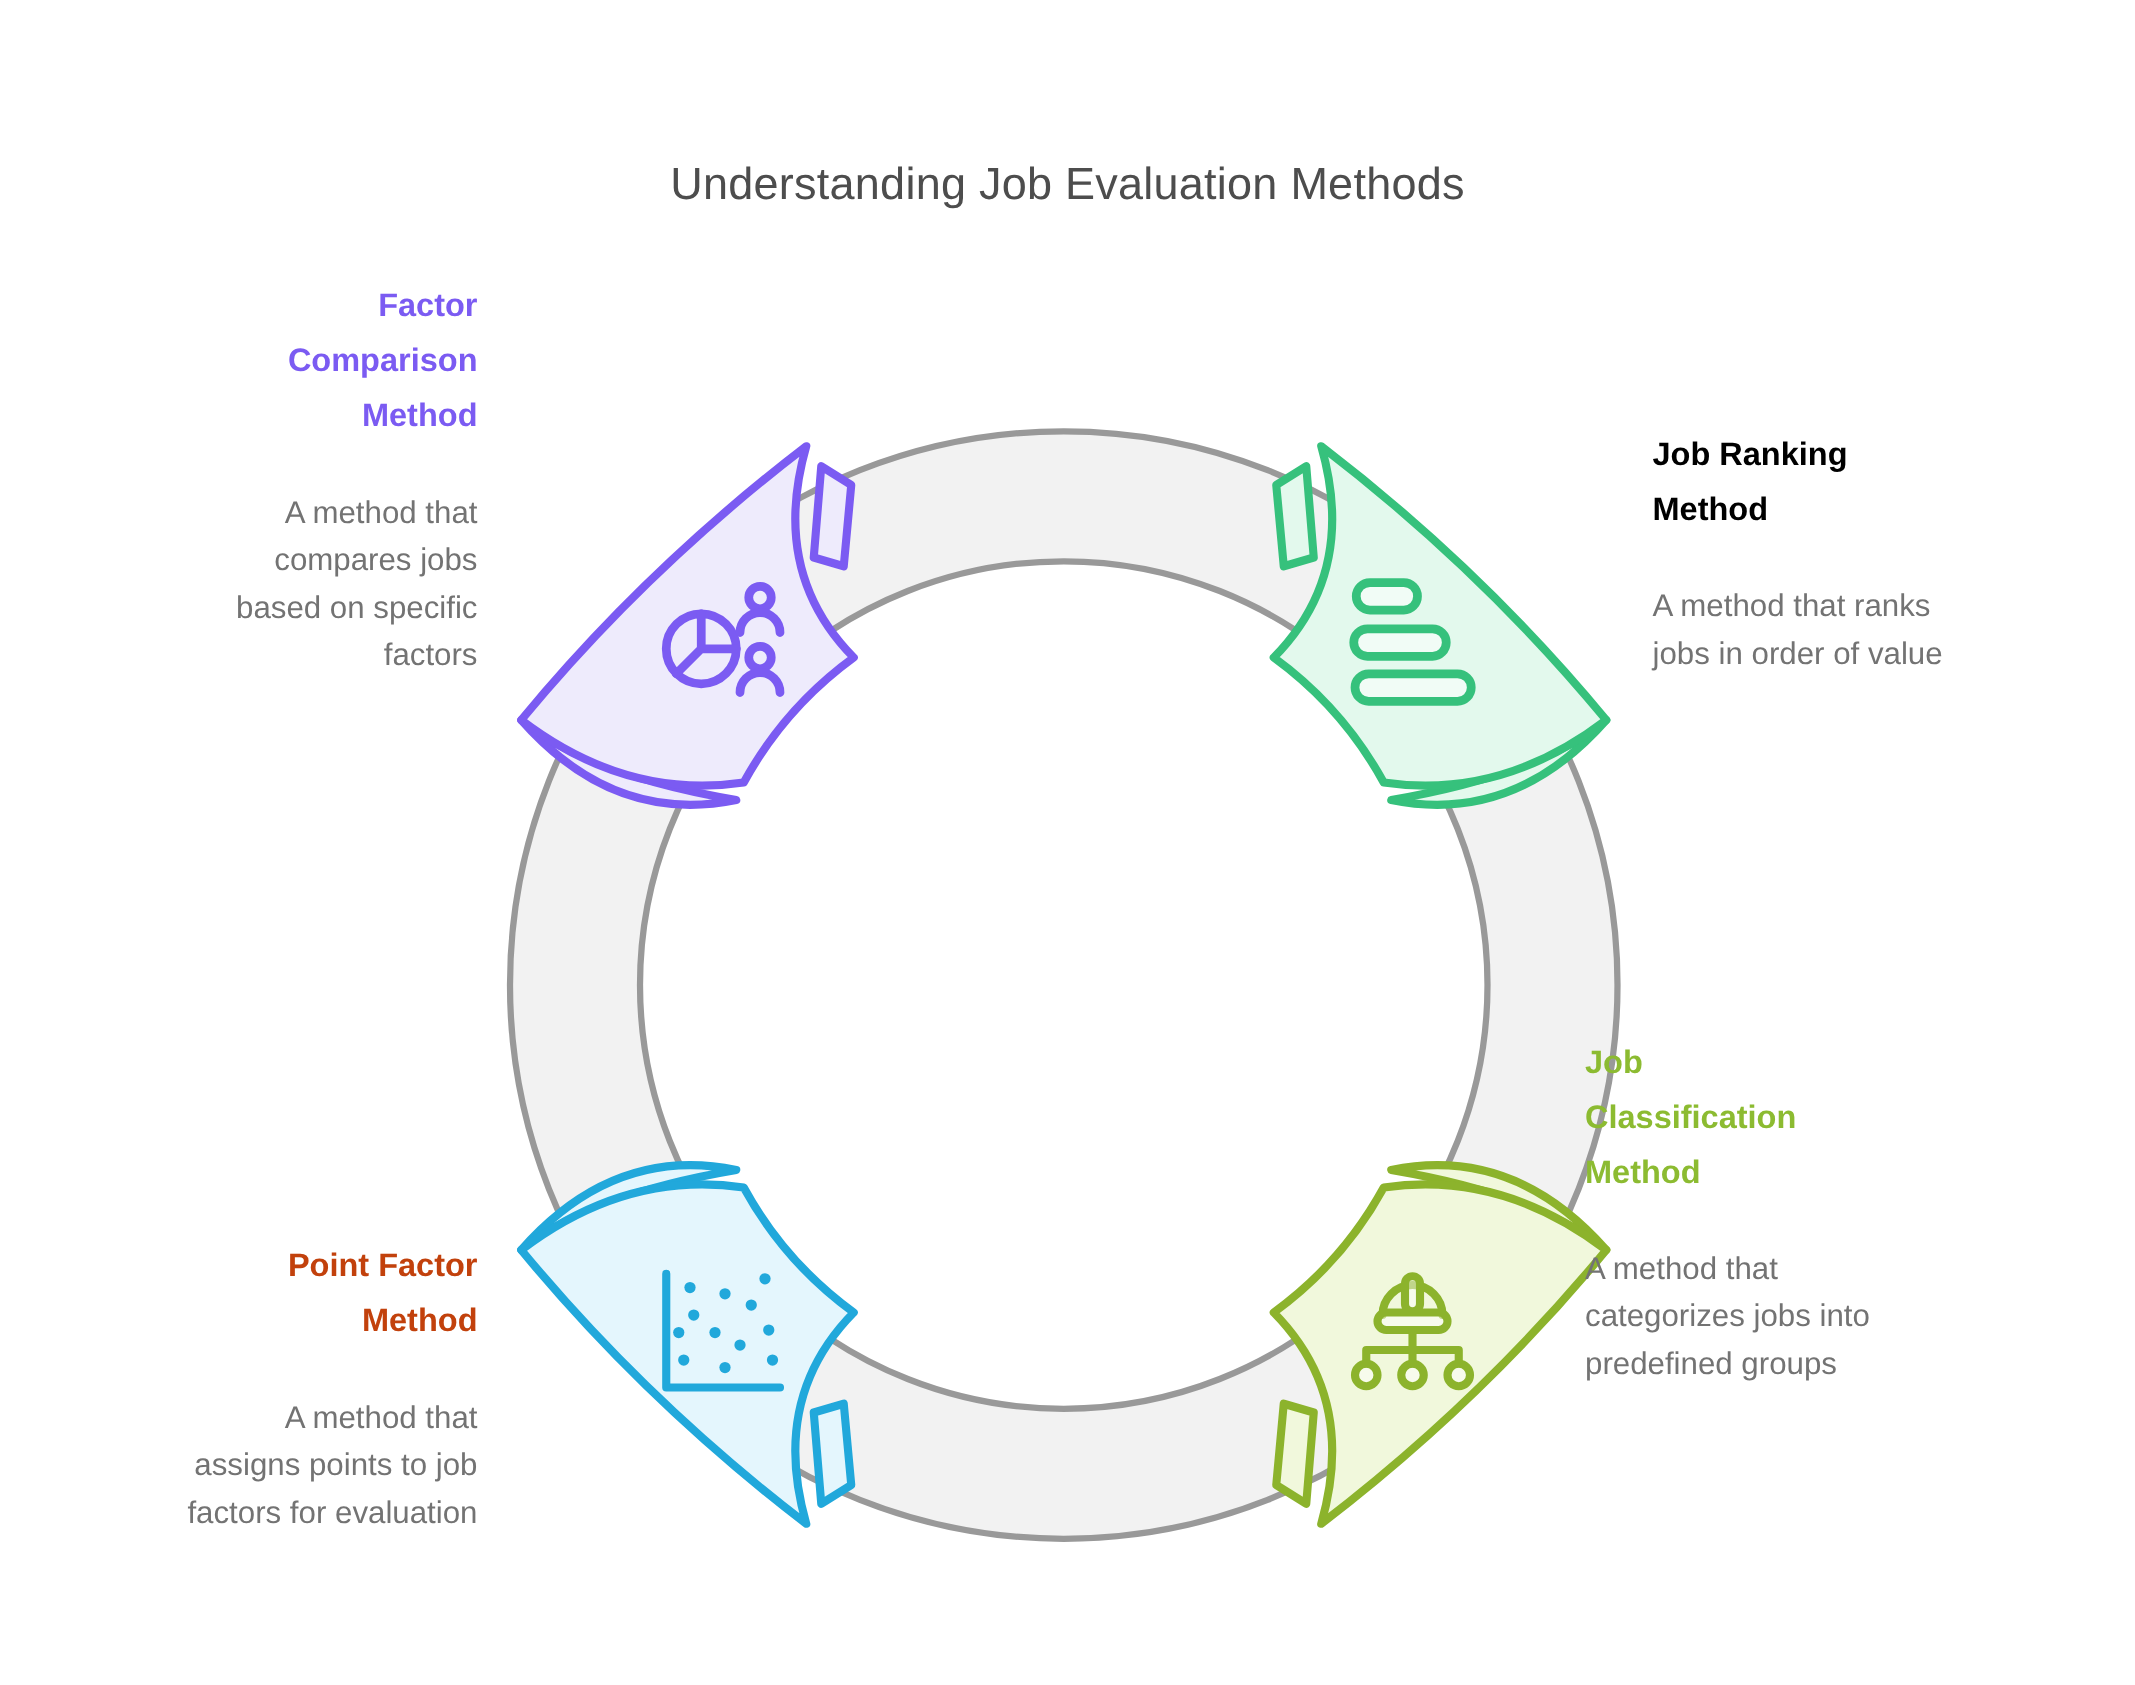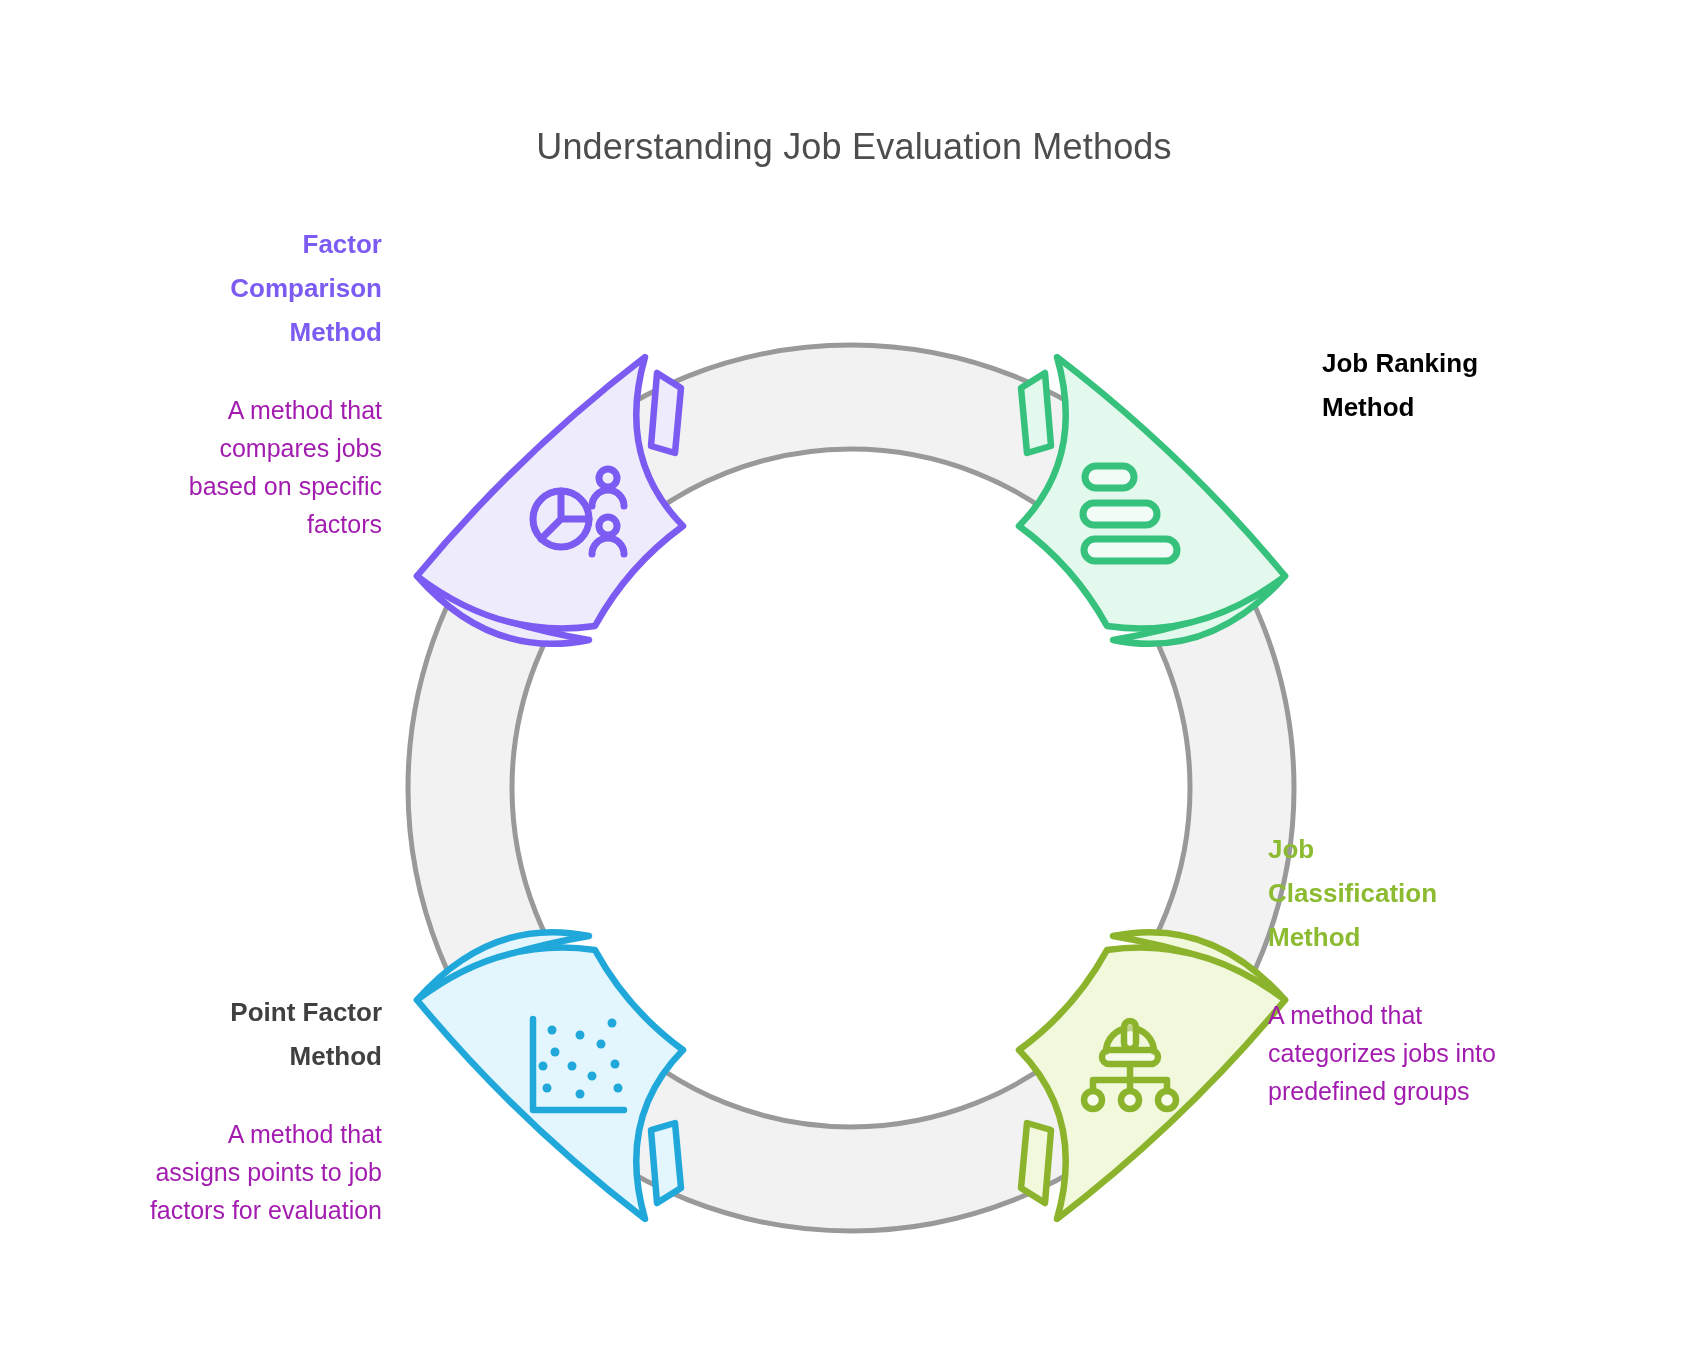--- a/index.html
+++ b/index.html
@@ -18,32 +18,32 @@
     letter-spacing:0.2px;
   }
   .diagram-svg{position:absolute;left:0;top:0;}
   .label{position:absolute;}
   .label h2{
     margin:0;font-size:26px;line-height:44px;font-weight:700;
     white-space:pre-line;
   }
   .label p{
     margin:37px 0 0 0;font-size:25px;line-height:38px;font-weight:400;
-    color:#a21caf;white-space:pre-line;
+    color:#737373;white-space:pre-line;
   }
   .align-right{text-align:right;}
   .align-left{text-align:left;}
   .nw{left:60px;top:190px;width:322px;}
   .ne{left:1322px;top:309px;width:346px;}
   .se{left:1268px;top:795px;width:360px;}
   .sw{left:40px;top:958px;width:342px;}
   .c-purple{color:#7b5bf2;}
   .c-green{color:#000000;}
   .c-lime{color:#8cbb31;}
-  .c-cyan{color:#404040;text-align:right;}
+  .c-cyan{color:#c2410c;text-align:right;}
 </style>
 </head>
 <body>
 
 <div class="canvas">
 
   <div class="title">Understanding Job Evaluation Methods</div>
 
   <svg class="diagram-svg" width="1708" height="1348" viewBox="0 0 1708 1348">
 
@@ -126,20 +126,22 @@
 Method</h2>
     <p>A method that
 compares jobs
 based on specific
 factors</p>
   </div>
 
   <div class="label ne align-left">
     <h2 class="c-green">Job Ranking
 Method</h2>
+    <p>A method that ranks
+jobs in order of value</p>
   </div>
 
   <div class="label se align-left">
     <h2 class="c-lime">Job
 Classification
 Method</h2>
     <p>A method that
 categorizes jobs into
 predefined groups</p>
   </div>

